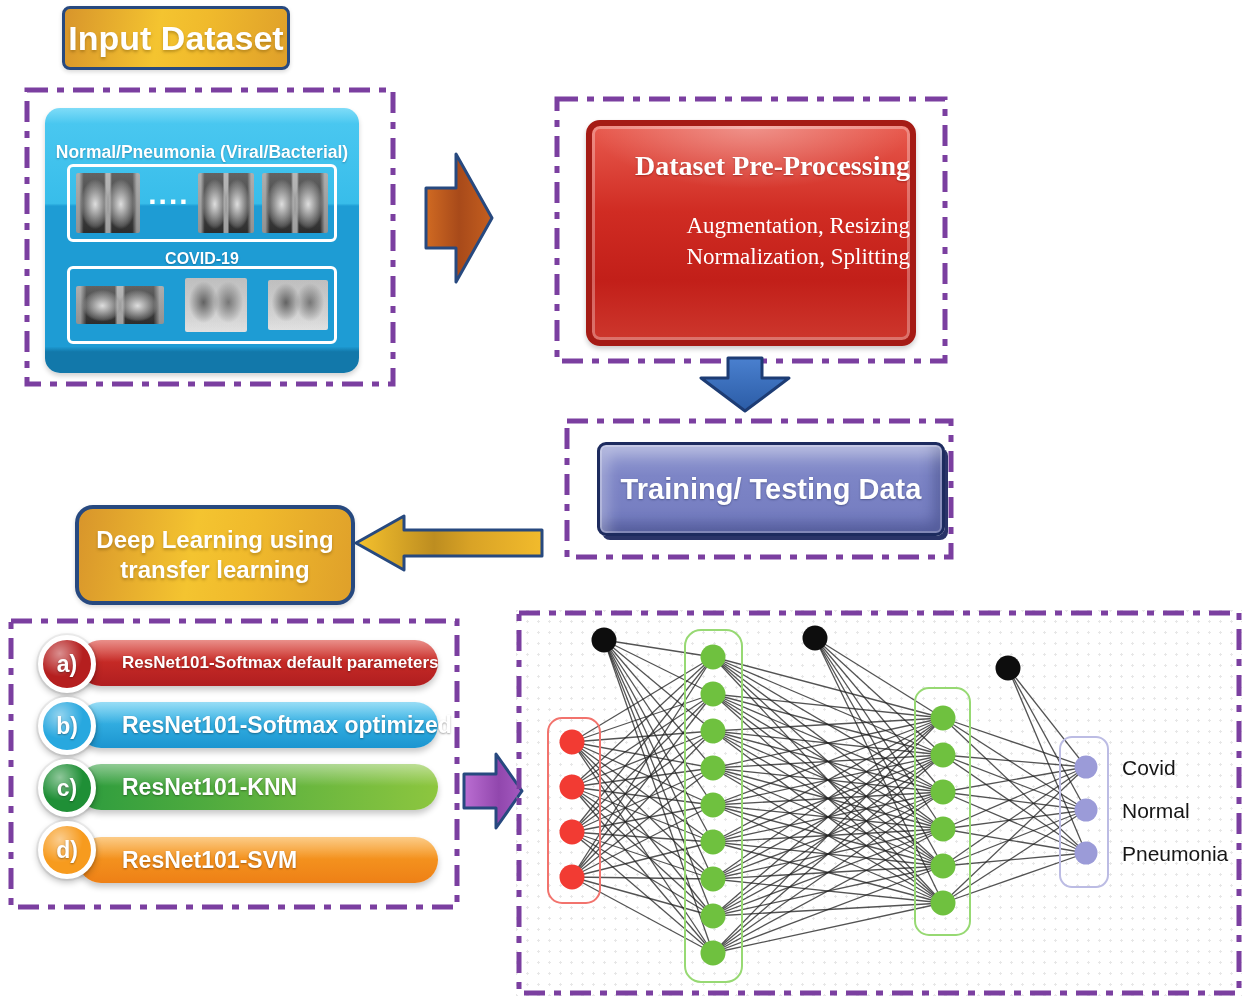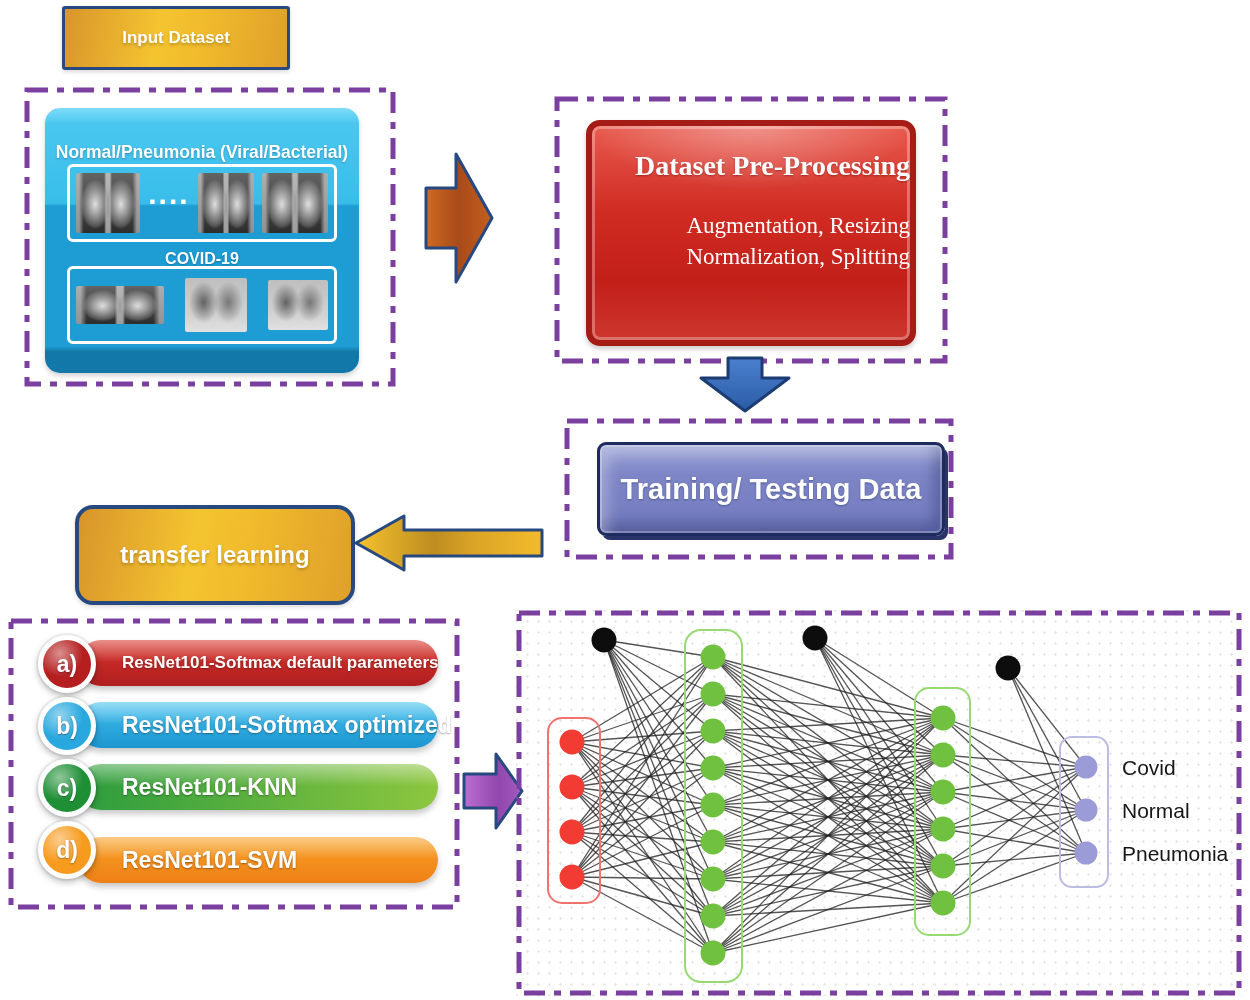--- a/index.html
+++ b/index.html
@@ -6,23 +6,23 @@
   body{
     width:1250px;height:1000px;position:relative;background:#ffffff;
     font-family:"Liberation Sans",sans-serif;overflow:hidden;
   }
   
   .gold-grad{
     background:linear-gradient(100deg,var(--gold-dark) 0%,var(--gold) 42%,#f0ba2c 62%,#dfa02a 100%);
   }
   .input-btn{
     position:absolute;left:62px;top:6px;width:222px;height:58px;
-    border:3px solid var(--navy-border);border-radius:3px;
+    border:3px solid var(--navy-border);border-radius:8px;
     display:flex;align-items:center;justify-content:center;
-    color:#fff;font-size:17px;font-weight:700;text-shadow:0 2px 3px rgba(90,60,0,.35);
+    color:#fff;font-size:34px;font-weight:700;text-shadow:0 2px 3px rgba(90,60,0,.35);
     box-shadow:0 2px 4px rgba(0,0,0,.15);
   }
   .dl-box{
     position:absolute;left:75px;top:505px;width:272px;height:92px;
     border:4px solid var(--navy-border);border-radius:18px;
     display:flex;flex-direction:column;align-items:center;justify-content:center;
     color:#fff;font-weight:700;font-size:24px;line-height:1.25;
     text-shadow:0 2px 3px rgba(90,60,0,.35);box-shadow:0 2px 4px rgba(0,0,0,.15);
   }
   
@@ -205,20 +205,21 @@
         <stop offset="0" stop-color="#f6c22e"></stop>
           <stop offset="0.42" stop-color="#bd8d20"></stop>
         <stop offset="0.62" stop-color="#d9a326"></stop>
           <stop offset="1" stop-color="#f2bb2c"></stop>
       </linearGradient>
     </defs>
     <polygon points="4,31 52,4 52,18 190,18 190,44 52,44 52,58" fill="url(#gYl)" stroke="#27497f" stroke-width="3" stroke-linejoin="round"></polygon>
   </svg>
 
   <div class="dl-box gold-grad">
+    <div>Deep Learning using</div>
     <div>transfer learning</div>
   </div>
 
   <div class="dash-box methods-panel">
     <div class="pills">
       <div class="pill">
         <div class="pill-bar" style="background: linear-gradient(rgba(255, 255, 255, 0.45), rgba(255, 255, 255, 0) 48%), linear-gradient(rgb(216, 53, 43), rgb(176, 30, 32));">
           <span class="pill-label">ResNet101-Softmax default parameters</span>
         </div>
         <div class="pill-circle" style="background: radial-gradient(circle at 35% 28%, rgba(255, 255, 255, 0.5), rgba(255, 255, 255, 0) 50%), rgb(181, 31, 31);">a)</div>

